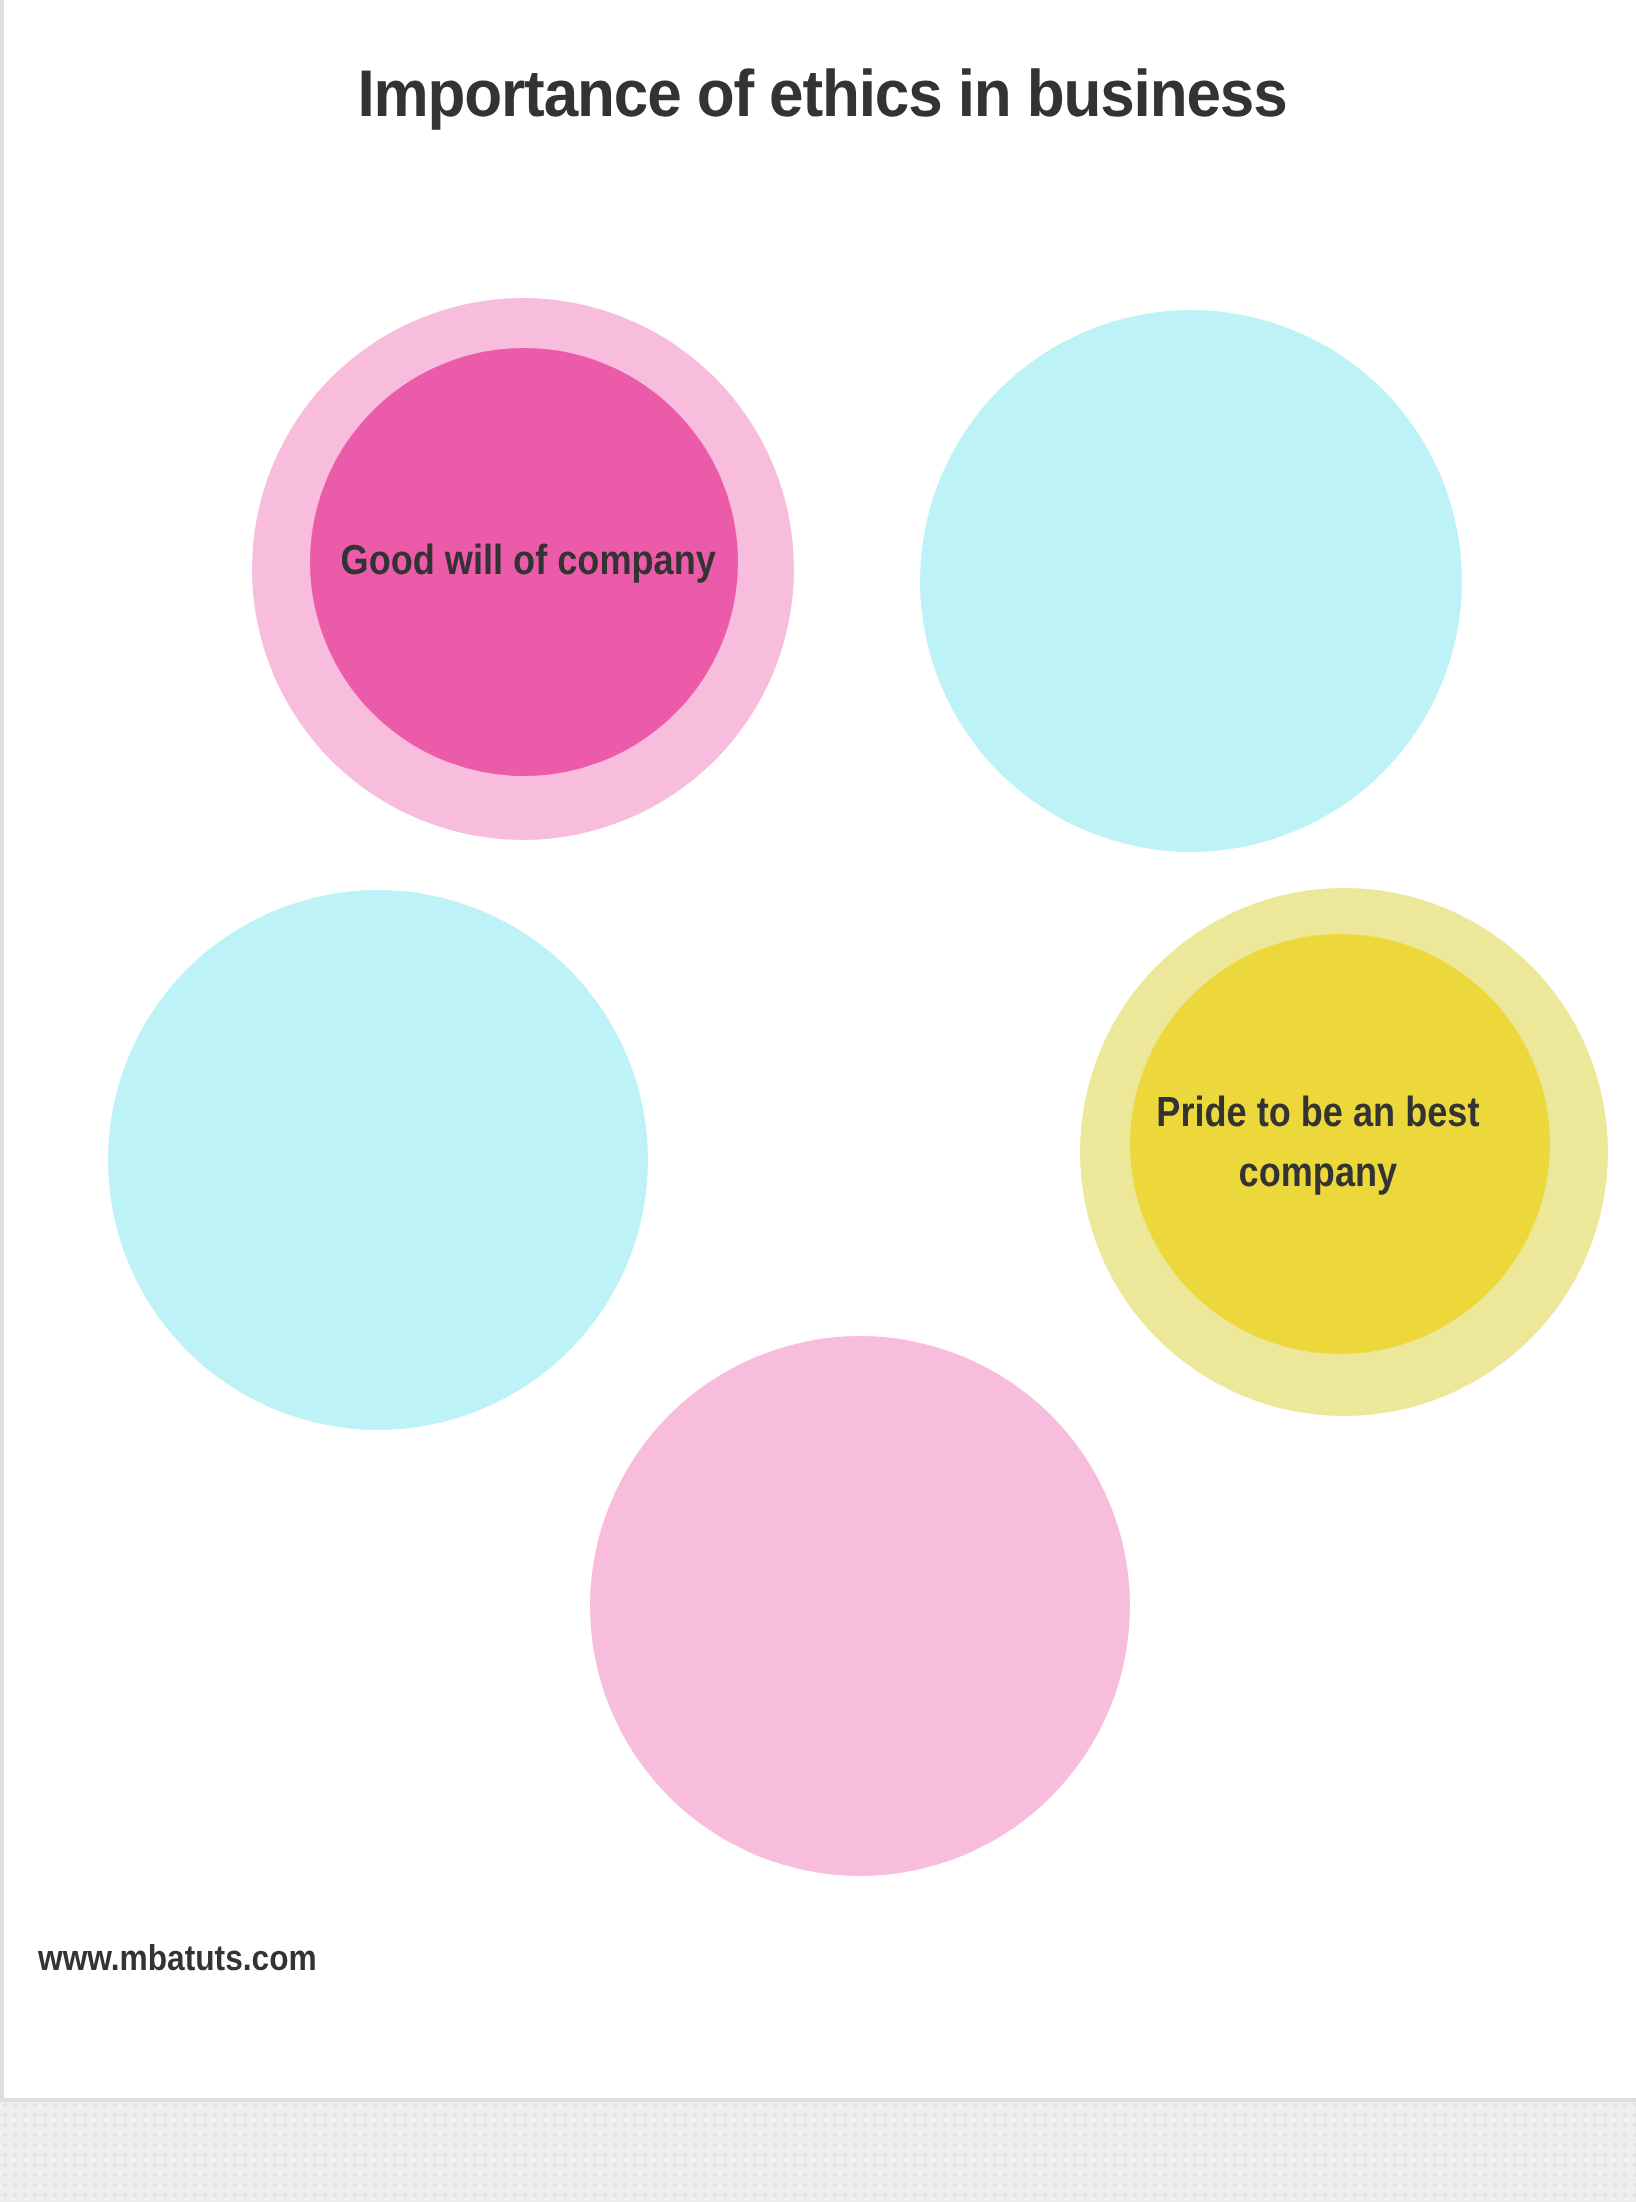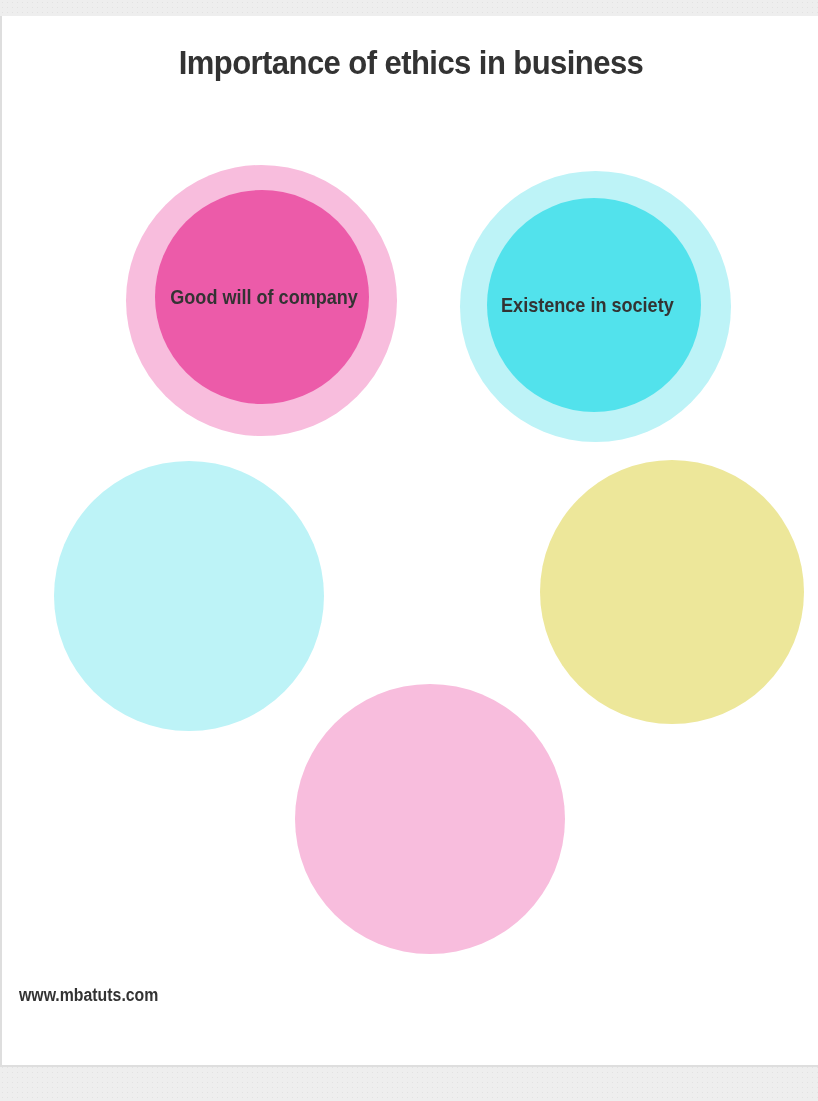--- a/index.html
+++ b/index.html
@@ -4,21 +4,21 @@
   <style>
     html, body { margin: 0; padding: 0; }
     body {
       width: 818px; height: 1101px; position: relative; overflow: hidden;
       background-color: #eeeeee;
       background-image: radial-gradient(#e2e2e2 0.8px, transparent 1px);
       background-size: 5px 5px;
       font-family: "Liberation Sans", "DejaVu Sans", sans-serif;
     }
     .panel {
-      position: absolute; left: 0; top: 16px; width: 818px; height: 1051px;
+      position: absolute; left: 0; top: 0; width: 818px; height: 1051px;
       background: #ffffff;
       border-left: 2px solid #dedede;
       border-bottom: 2px solid #dedede;
       box-sizing: border-box;
     }
     .title {
       position: absolute; left: 0; width: 818px; top: 28px;
       text-align: center;
       font-family: "Liberation Sans", sans-serif;
       font-weight: bold; font-size: 33px; color: #333333;
@@ -55,26 +55,29 @@
 <div class="panel">
 
   <h1 class="title">Importance of ethics in business</h1>
 
   <div class="bubble" style="left:124px; top:149px; width:271px; height:271px; background:#F8BDDD;"></div>
   <div class="bubble-inner" style="left:153px; top:174px; width:214px; height:214px; background:#EC5BA9;">
     <span class="bubble-label">Good will of company</span>
   </div>
 
   <div class="bubble" style="left:458px; top:155px; width:271px; height:271px; background:#BDF3F7;"></div>
-  <div class="bubble-inner" style="left:485px; top:182px; width:214px; height:214px; background:#52E2EC;">
-    <span class="bubble-label">Existence in society</span>
-  </div>
 
   <div class="bubble" style="left:52px; top:445px; width:270px; height:270px; background:#BDF3F7;"></div>
 
   <div class="bubble" style="left:538px; top:444px; width:264px; height:264px; background:#EDE79A;"></div>
+  <div class="bubble-inner" style="left:563px; top:467px; width:210px; height:210px; background:#EDD83C;">
+    <span class="bubble-label">
+      <span>Pride to be an best</span><br>
+      <span>company</span>
+    </span>
+  </div>
 
   <div class="bubble" style="left:293px; top:668px; width:270px; height:270px; background:#F8BDDD;"></div>
 
   <div class="footer">www.mbatuts.com</div>
 </div>
 
 <div></div>
 
 </body></html>

